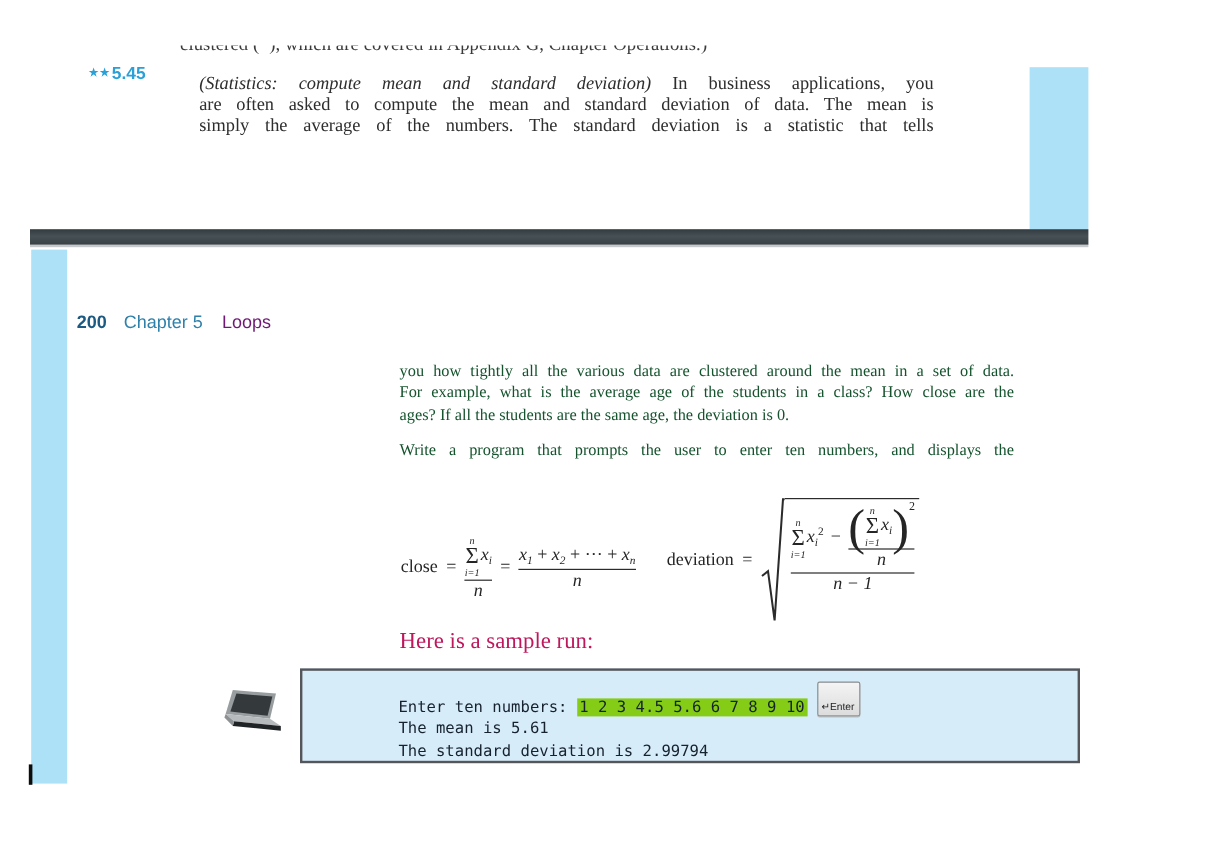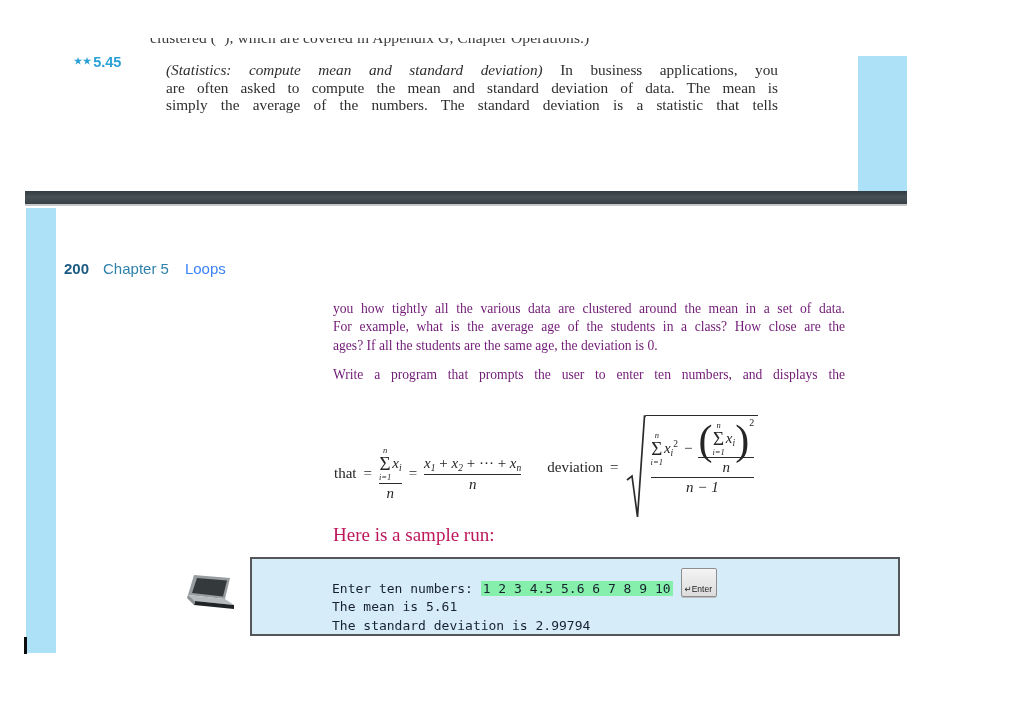--- a/index.html
+++ b/index.html
@@ -43,24 +43,24 @@
   .strip-bottom-left { position:absolute; left:26px; top:208px; width:30px; height:445px; background:#ade1f8; }
   .caret { position:absolute; left:24px; top:637px; width:3px; height:17px; background:#0d0d0d; }
 
   
   .page-header {
     position:absolute; left:64px; top:260px;
     font-family:"Liberation Sans", sans-serif; font-size:15px; white-space:nowrap;
   }
   .page-header .pgnum { font-weight:bold; color:#1b5a82; }
   .page-header .chap  { color:#2e81ab; margin-left:14px; }
-  .page-header .sect  { color:#3b82f6; margin-left:16px; }
+  .page-header .sect  { color:#701a75; margin-left:16px; }
 
   .content { position:absolute; left:333px; top:300px; width:512px;
-    font-size:13.6px; line-height:18.3px; color:#701a75; }
+    font-size:13.6px; line-height:18.3px; color:#14532d; }
   .content .para2 { margin-top:11px; }
 
   .run-label { position:absolute; left:333px; top:524px; font-size:19px; color:#be185d; }
 
   
   .formula {
     position:absolute; left:334px; top:408px; width:560px; height:118px;
     display:flex; align-items:center; gap:26px;
     font-size:15px; color:#252525;
   }
@@ -84,21 +84,21 @@
   .numrow { display:inline-flex; align-items:center; gap:6px; }
 
   
   .sample-box {
     position:absolute; left:250px; top:557px; width:650px; height:79px;
     background:#d7ecf9; border:2px solid #55565a;
     padding:9px 0 0 80px;
     font-family:"DejaVu Sans Mono", "Liberation Mono", monospace;
     font-size:13px; line-height:18.4px; color:#16222e; white-space:nowrap;
   }
-  .hl { background:#86efac; padding:0 2px; }
+  .hl { background:#84cc16; padding:0 2px; }
   .enter-badge {
     display:inline-block; margin-left:8px; vertical-align:1px;
     background:linear-gradient(180deg,#f4f4f4,#dcdcdc);
     border:1px solid #8e8e8e; border-radius:2px;
     font-family:"Liberation Sans", sans-serif; font-size:8.5px; color:#222;
     padding:16px 4px 2px 3px; line-height:1;
     box-shadow:0 1px 0 #bdbdbd;
   }
   .laptop { position:absolute; left:183px; top:572px; }
 </style>
@@ -135,21 +135,21 @@
       <div>ages? If all the students are the same age, the deviation is 0.</div>
     </div>
     <div class="para2">
       <div class="jl">Write a program that prompts the user to enter ten numbers, and displays the</div>
     </div>
   </div>
 
   <div class="formula">
 
     <span class="fgroup mean">
-      <span>that</span>
+      <span>close</span>
       <span>=</span>
       <span class="frac">
         <span class="sumrow">
           <span class="sumstk">
             <span class="lim">n</span>
             <span class="sig">Σ</span>
             <span class="lim">i=1</span>
           </span>
           <span class="term"><span class="v">x</span><span class="sb">i</span></span>
         </span>

